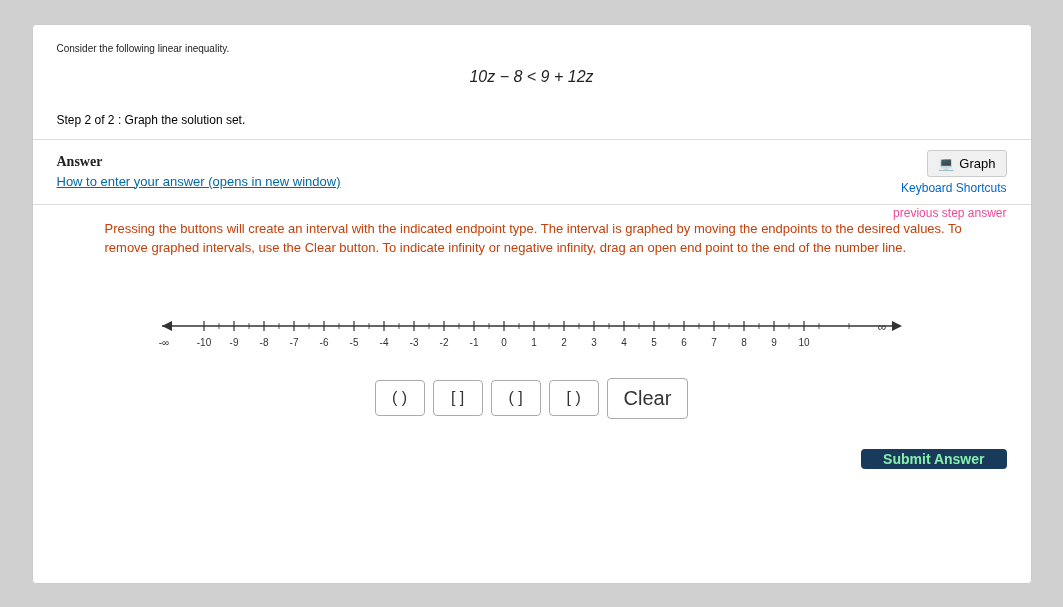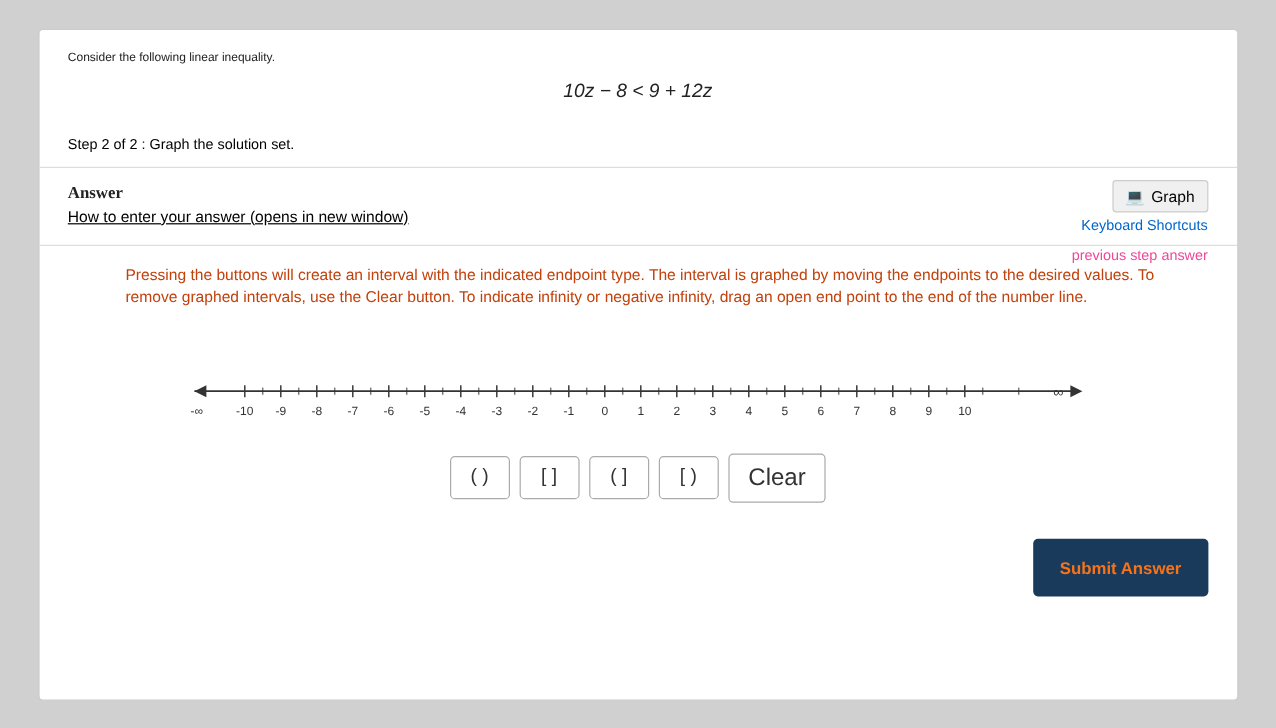--- a/index.html
+++ b/index.html
@@ -82,21 +82,21 @@
     }
     .answer-label {
       font-size: 14px;
       font-weight: bold;
       color: #222;
       margin-bottom: 2px;
       font-family: Liberation Serif, serif;
     }
     .how-to-enter {
       font-size: 13px;
-      color: #000000;
+      color: #0369a1;
       cursor: pointer;
     }
     .instructions-section {
       padding: 14px 24px 10px 24px;
     }
     .instructions-text {
       font-size: 13px;
       color: #c2410c;
       line-height: 1.5;
       max-width: 900px;
@@ -149,24 +149,24 @@
       text-align: center;
       color: #333;
     }
     .submit-section {
       display: flex;
       justify-content: flex-end;
       padding: 10px 24px 20px 24px;
     }
     .submit-btn {
       background: #1a3a5c;
-      color: #f97316;
+      color: #86efac;
       border: none;
       border-radius: 4px;
-      padding: 16px 22px;
+      padding: 2px 22px;
       font-size: 14px;
       cursor: pointer;
       font-weight: bold;
     }
   </style>
 </head>
 <body>
 
 <div class="main-container">
 

